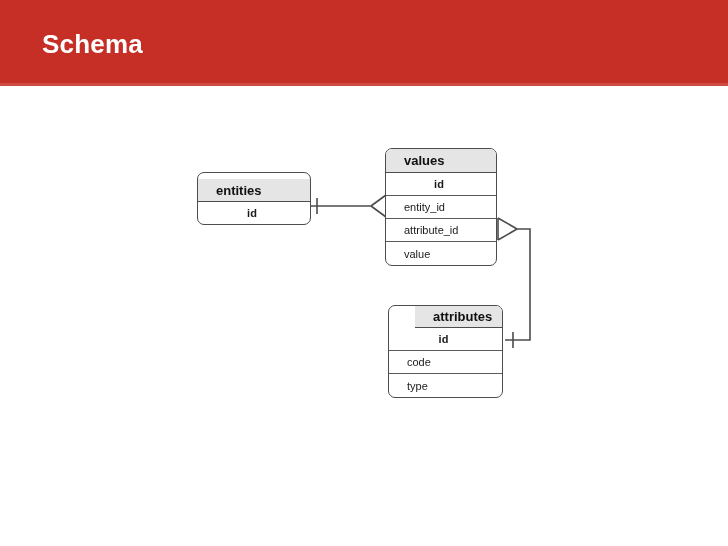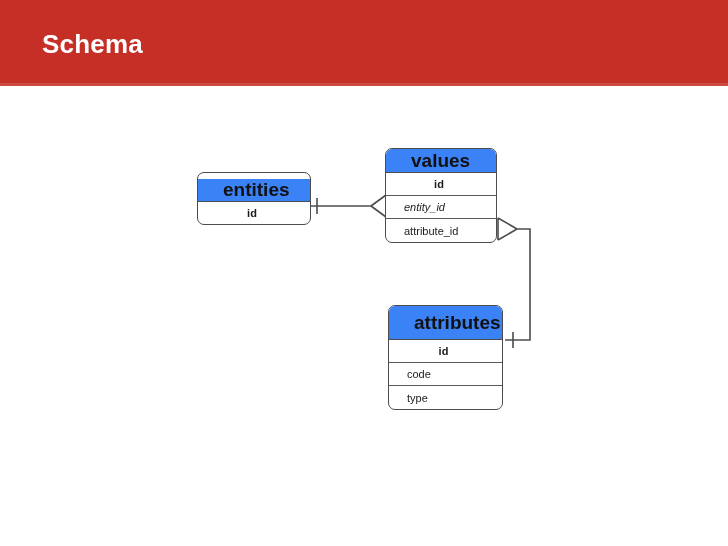--- a/index.html
+++ b/index.html
@@ -64,26 +64,26 @@
     position: absolute;
     box-sizing: border-box;
     border: 1.6px solid #4c4c4c;
     border-radius: 7px;
     background: #ffffff;
     overflow: hidden;
     z-index: 5;
   }
   .er-table-header {
     box-sizing: border-box;
-    background: #3b82f6;
+    background: #e5e5e5;
     border-bottom: 1.4px solid #4c4c4c;
-    font-size: 19px;
+    font-size: 13px;
     font-weight: bold;
     color: #111111;
-    padding-left: 25px;
+    padding-left: 18px;
     display: flex;
     align-items: center;
     white-space: nowrap;
   }
   .er-row {
     box-sizing: border-box;
     border-bottom: 1.2px solid #5a5a5a;
     font-size: 11px;
     color: #1a1a1a;
     display: flex;
@@ -132,24 +132,25 @@
   </svg>
 
   <div class="er-table" id="table-entities" style="left:197px; top:86px; width:114px;">
     <div class="er-table-header" style="height:23px;margin-top:6px;">entities</div>
     <div class="er-row key" style="height:22px;">id</div>
   </div>
 
   <div class="er-table" id="table-values" style="left:385px; top:62px; width:112px;">
     <div class="er-table-header" style="height:24px;">values</div>
     <div class="er-row key" style="height:23px;">id</div>
-    <div class="er-row plain" style="height:23px;font-style:italic;">entity_id</div>
+    <div class="er-row plain" style="height:23px;">entity_id</div>
     <div class="er-row plain" style="height:23px;">attribute_id</div>
+    <div class="er-row plain" style="height:23px;">value</div>
   </div>
 
   <div class="er-table" id="table-attributes" style="left:388px; top:219px; width:115px;">
-    <div class="er-table-header" style="height:34px;">attributes</div>
+    <div class="er-table-header" style="height:22px;margin-left:26px;">attributes</div>
     <div class="er-row key" style="height:23px;">id</div>
     <div class="er-row plain" style="height:23px;">code</div>
     <div class="er-row plain" style="height:23px;">type</div>
   </div>
 
 </div>
 
 </body></html>

